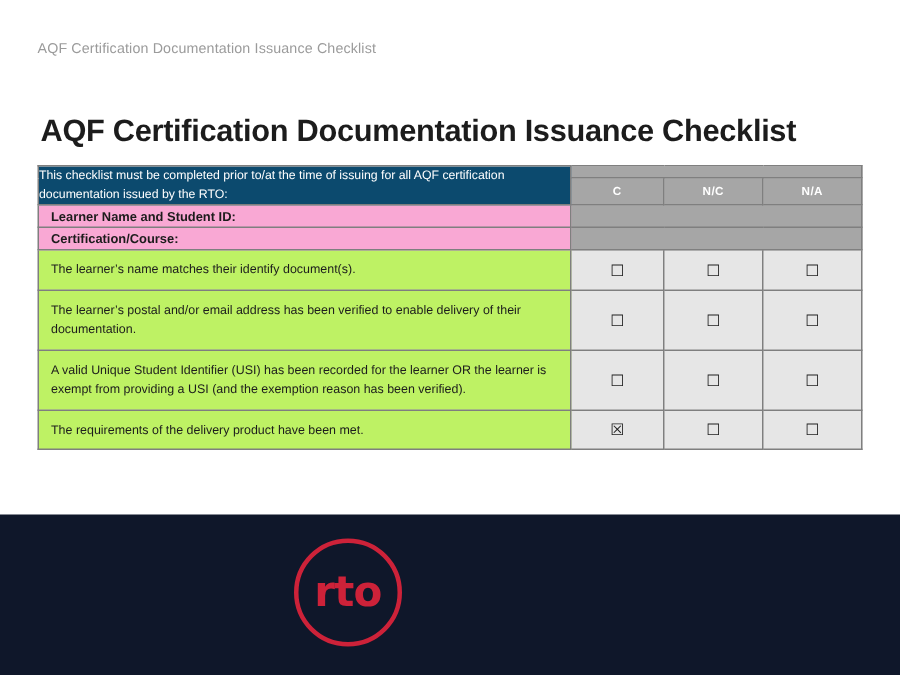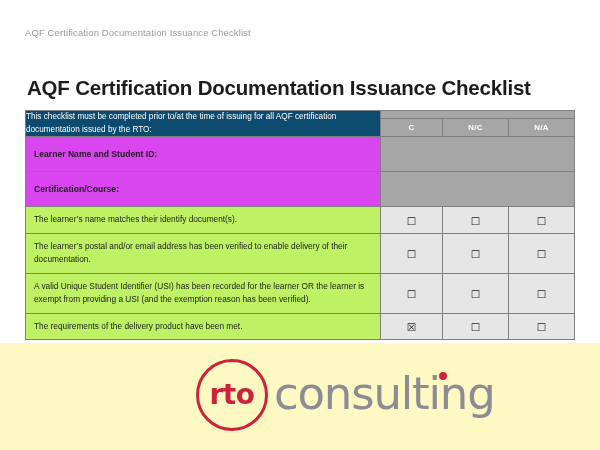--- a/index.html
+++ b/index.html
@@ -86,22 +86,22 @@
     text-align: center;
     height: 17px;
     letter-spacing: 0.3px;
   }
 
   
   .row-label td.cell-desc {
     font-size: 8.6px;
     font-weight: bold;
     color: #1c1c1c;
-    padding: 12px 8px;
-    background: #d946ef;
+    padding: 2px 8px;
+    background: #f9a8d4;
   }
   .row-label td.cell-fill {
     background: #a6a6a6;
   }
 
   
   .row-item td.cell-desc {
     font-size: 8.3px;
     color: #1c1c1c;
     line-height: 1.62;
@@ -120,21 +120,21 @@
     color: #1c1c1c;
   }
 
   
   .footer-band {
     position: absolute;
     left: 0;
     right: 0;
     top: 343px;
     height: 107px;
-    background: #fef9c3;
+    background: #0f172a;
     overflow: hidden;
   }
   .logo {
     position: absolute;
     left: 196px;
     top: 16px;
     display: flex;
     align-items: center;
     height: 72px;
   }
@@ -248,20 +248,16 @@
       </tr>
     </tbody>
   </table>
 
   <div class="footer-band">
     <div class="logo">
       <div class="logo-mark">
         <div class="logo-ring"></div>
         <div class="logo-rto">rto</div>
       </div>
-      <div class="logo-word">
-        <span>consulting</span>
-        <span class="logo-dot"></span>
-      </div>
     </div>
   </div>
 
 </div>
 
 </body></html>

